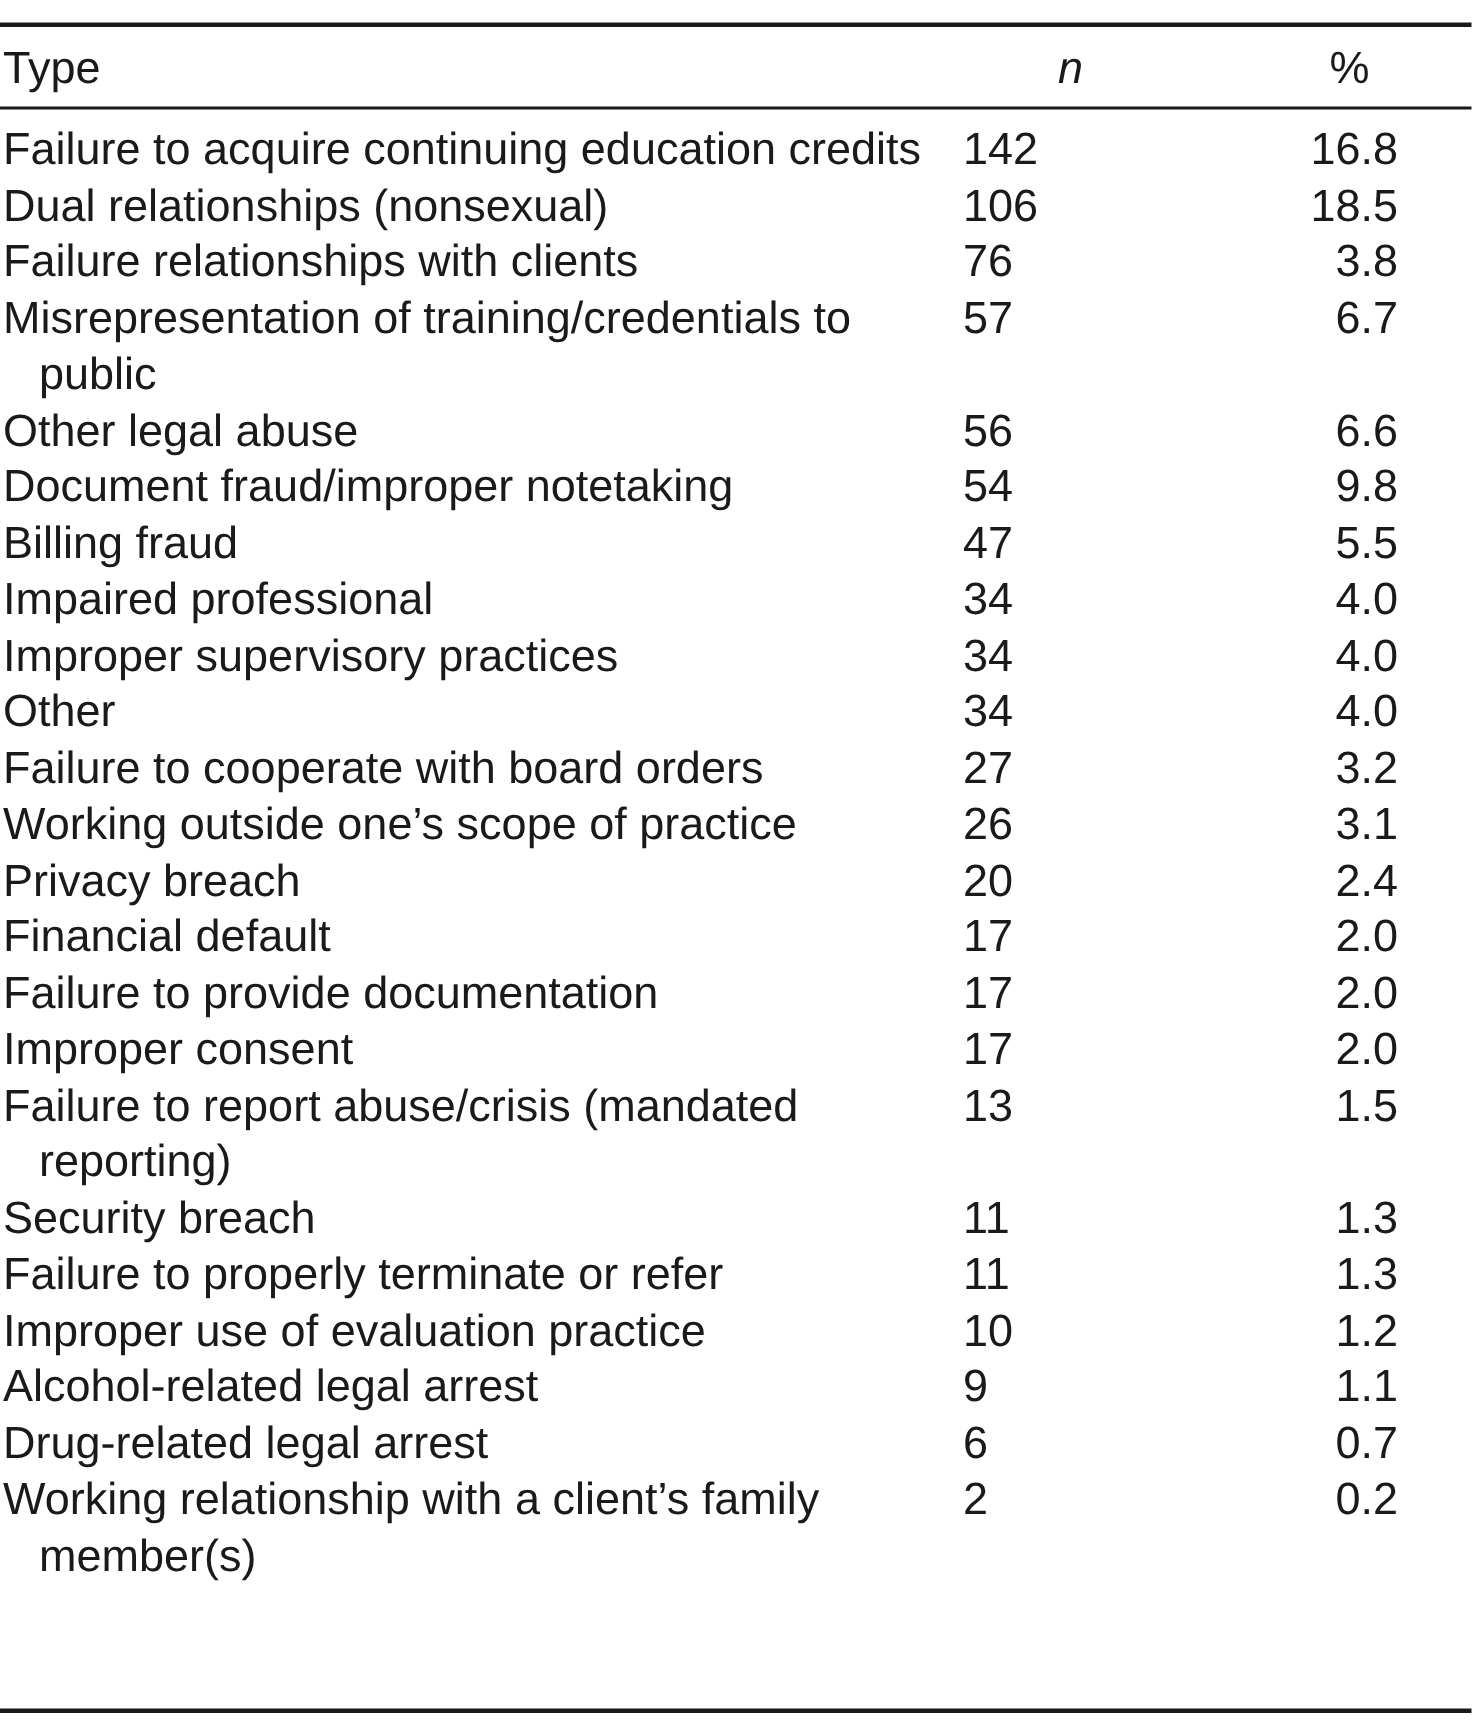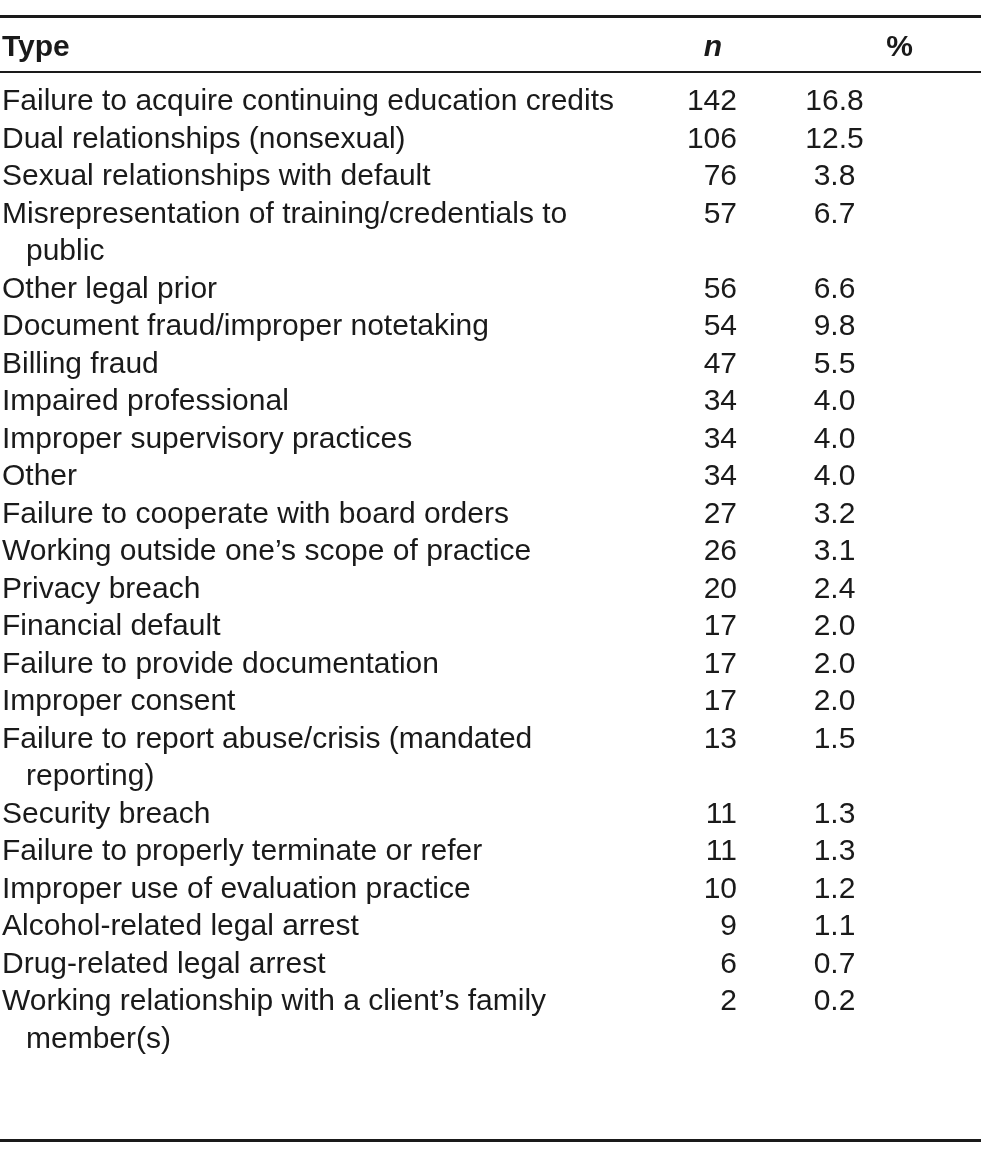--- a/index.html
+++ b/index.html
@@ -2,31 +2,31 @@
 <html><head>
   <meta charset="utf-8">
   <style>
     html, body { margin: 0; padding: 0; background: #ffffff; }
     body { width: 981px; height: 1150px; position: relative; overflow: hidden;
            font-family: "Liberation Sans", sans-serif; color: #1a1a1a; }
     .rule { position: absolute; left: 0; width: 981px; background: #1a1a1a; }
     .rule.top { top: 15px; height: 3px; }
     .rule.mid { top: 71px; height: 2px; }
     .rule.bottom { top: 1139px; height: 3px; }
-    .hdr { position: absolute; top: 24px; left: 0; width: 973px; height: 44px; font-weight: bold; font-size: 30px; }
+    .hdr { position: absolute; top: 24px; left: 0; width: 973px; height: 44px; font-weight: normal; font-size: 30px; }
     .hdr span { position: absolute; top: 2px; line-height: 40px; }
     .hdr .c-type { left: 2px; }
     .hdr .c-n { right: 251px; font-style: italic; }
     .hdr .c-pct { right: 60px; }
     table { position: absolute; top: 81px; left: 0; width: 979px; border-collapse: collapse; }
     td { padding: 0; font-size: 30px; line-height: 37.5px; vertical-align: top; }
     td.type { width: 640px; padding-left: 2px; }
     td.type .wrap { display: block; padding-left: 24px; text-indent: -24px; }
-    td.n { width: 95px; text-align: right; }
-    td.pct { width: 195px; text-align: center; margin-top: 42px; }
+    td.n { width: 95px; }
+    td.pct { width: 195px; text-align: right; margin-top: 42px; }
     td.spacer { width: auto; }
   </style>
 </head>
 <body>
 
 <div class="rule top"></div>
 <div class="hdr">
   <span class="c-type">Type</span>
   <span class="c-n">n</span>
   <span class="c-pct">%</span>
@@ -41,42 +41,42 @@
         </td>
         <td class="n">142</td>
         <td class="pct">16.8</td>
         <td class="spacer"></td>
       </tr>
       <tr>
         <td class="type">
           <span class="wrap">Dual relationships (nonsexual)</span>
         </td>
         <td class="n">106</td>
-        <td class="pct">12.5</td>
-        <td class="spacer"></td>
-      </tr>
-      <tr>
-        <td class="type">
-          <span class="wrap">Sexual relationships with default</span>
+        <td class="pct">18.5</td>
+        <td class="spacer"></td>
+      </tr>
+      <tr>
+        <td class="type">
+          <span class="wrap">Failure relationships with clients</span>
         </td>
         <td class="n">76</td>
         <td class="pct">3.8</td>
         <td class="spacer"></td>
       </tr>
       <tr>
         <td class="type">
           <span class="wrap">Misrepresentation of training/credentials to public</span>
         </td>
         <td class="n">57</td>
         <td class="pct">6.7</td>
         <td class="spacer"></td>
       </tr>
       <tr>
         <td class="type">
-          <span class="wrap">Other legal prior</span>
+          <span class="wrap">Other legal abuse</span>
         </td>
         <td class="n">56</td>
         <td class="pct">6.6</td>
         <td class="spacer"></td>
       </tr>
       <tr>
         <td class="type">
           <span class="wrap">Document fraud/improper notetaking</span>
         </td>
         <td class="n">54</td>

